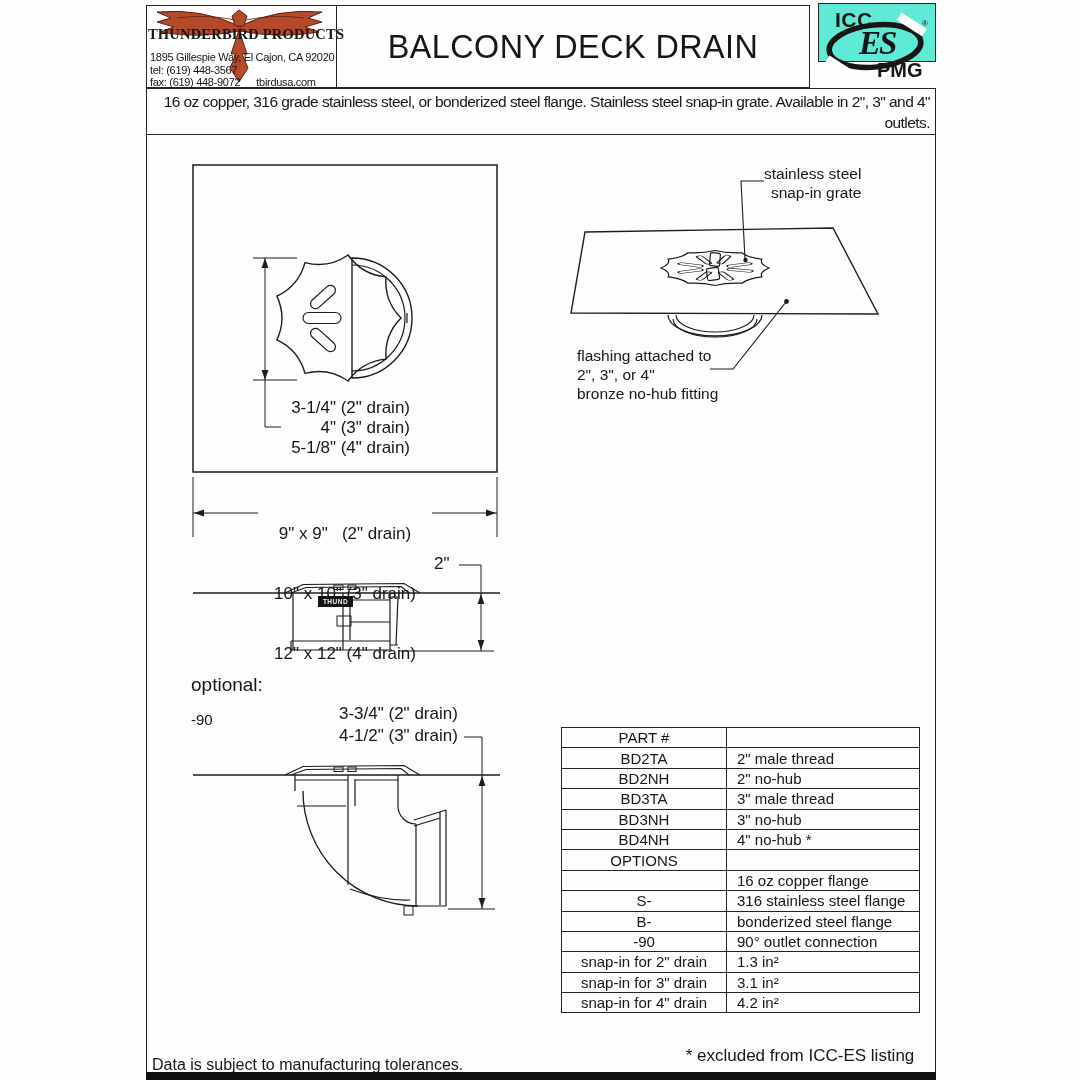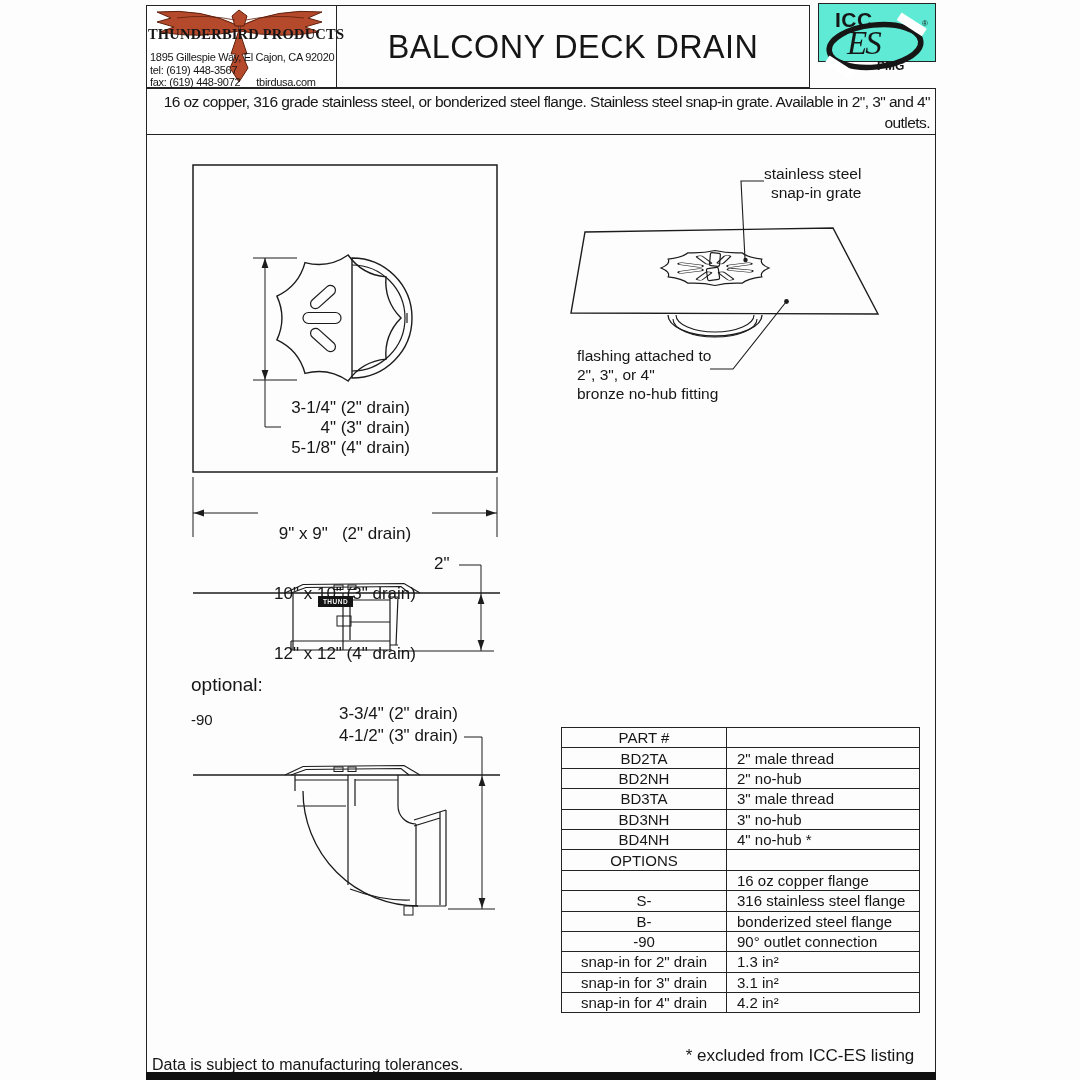--- a/index.html
+++ b/index.html
@@ -6,23 +6,23 @@
   #canvas{position:relative;width:1080px;height:1080px;background:#fdfdfd;
           font-family:"Liberation Sans",sans-serif;color:#161616;overflow:hidden;}
   .abs{position:absolute;}
   
   #logo-box{left:146px;top:5px;width:191px;height:83px;border:1.5px solid #232323;box-sizing:border-box;background:#fff;}
   #title-box{left:337px;top:5px;width:473px;height:83px;border:1.5px solid #232323;border-left:none;box-sizing:border-box;
              display:flex;align-items:center;justify-content:center;}
   #page-title{font-size:34px;letter-spacing:.5px;transform:scaleX(.95);white-space:nowrap;}
   #icc-box{left:818px;top:3px;width:118px;height:59px;border:1.5px solid #232323;box-sizing:border-box;background:#5eead4;}
   #icc-top{left:16px;top:4px;font-size:21px;font-weight:bold;letter-spacing:.5px;}
-  #icc-es{left:28px;top:21px;font-size:33px;font-weight:normal;font-style:italic;
+  #icc-es{left:40px;top:21px;font-size:33px;font-weight:bold;font-style:italic;
           font-family:"Liberation Serif",serif;letter-spacing:-2px;}
-  #icc-pmg{left:58px;top:55px;font-size:12px;font-weight:bold;}
+  #icc-pmg{left:58px;top:55px;font-size:20px;font-weight:bold;}
   #icc-reg{left:103px;top:15px;font-size:8px;}
   
   #company-name{left:148px;top:26px;width:187px;text-align:center;font-family:"Liberation Serif",serif;
                 font-weight:bold;font-size:14.5px;letter-spacing:.2px;white-space:nowrap;}
   #company-addr{left:150px;top:51px;width:185px;font-size:11px;letter-spacing:-.3px;line-height:12.5px;white-space:nowrap;}
   .addr-row{display:flex;gap:16px;}
   
   #desc-bar{left:146px;top:88px;width:790px;height:47px;border:1.5px solid #232323;box-sizing:border-box;
             font-size:15.5px;letter-spacing:-.55px;line-height:21px;padding:2px 5px;text-align:right;}
   

